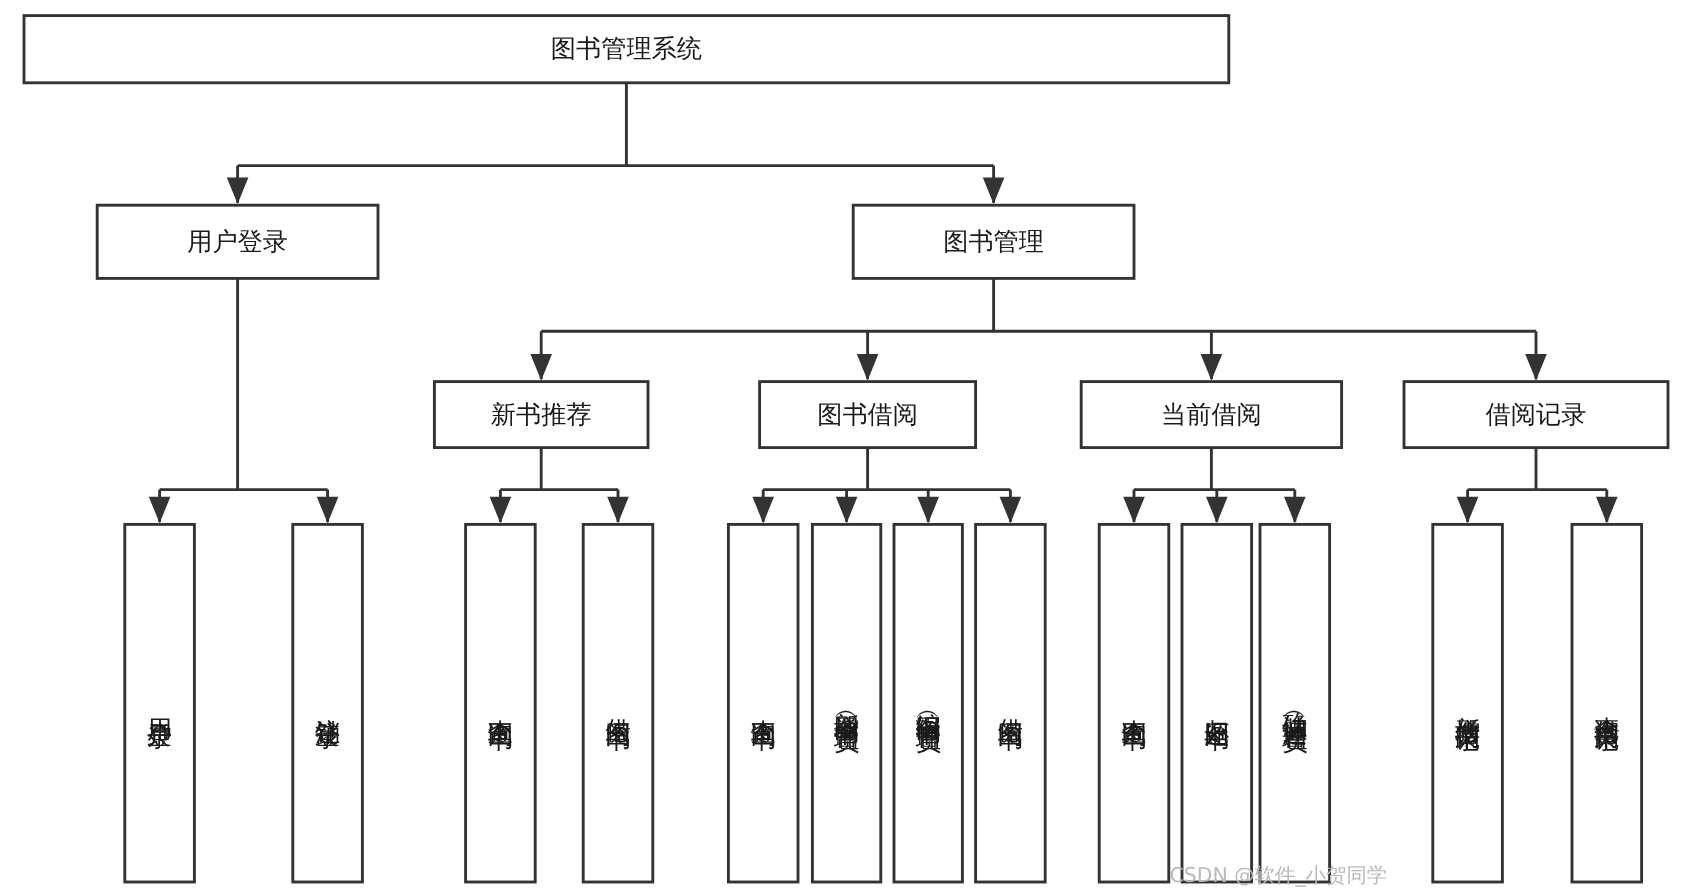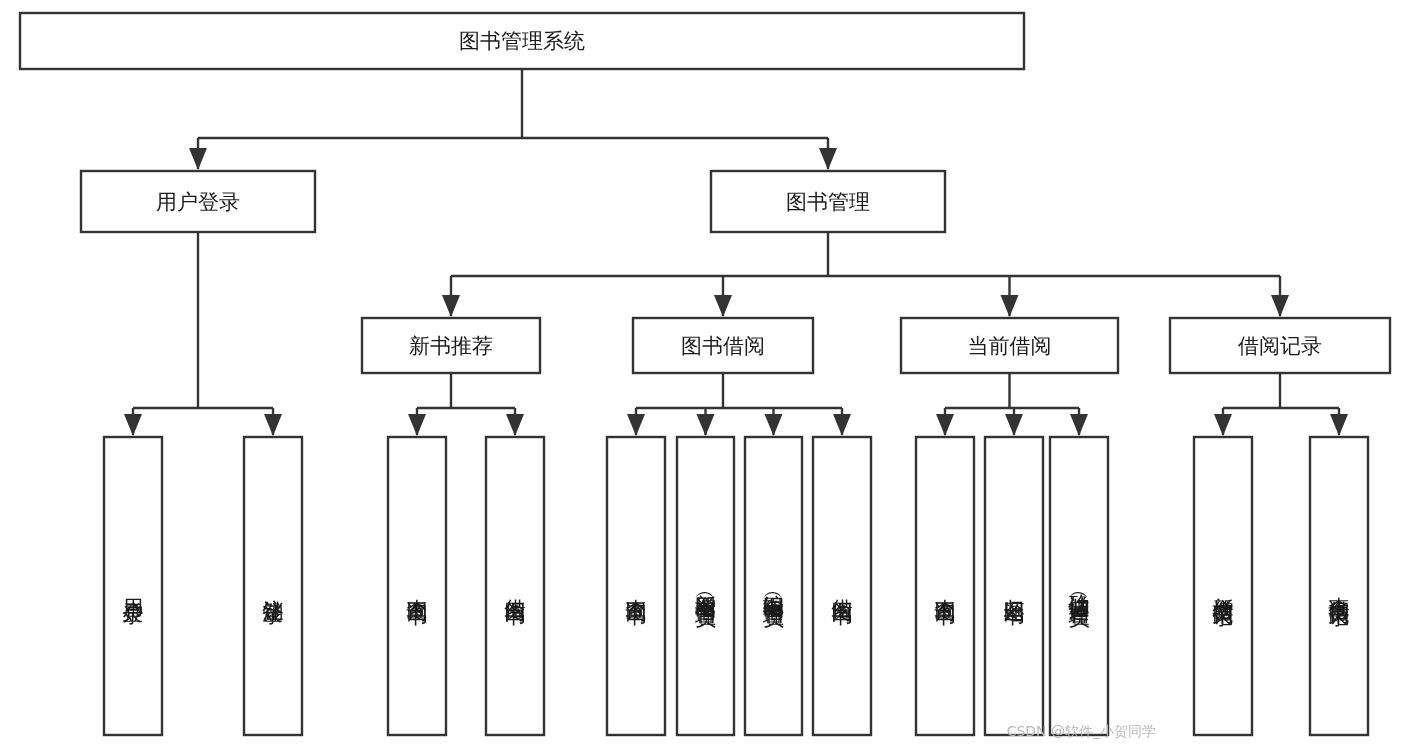--- a/index.html
+++ b/index.html
@@ -60,21 +60,21 @@
     text-align: center;
     letter-spacing: 2px;
     white-space: nowrap;
     pointer-events: none;
   }
   .watermark {
     position: absolute;
     right: 12px;
     bottom: 6px;
     font-family: "DejaVu Sans", "Liberation Sans", sans-serif;
-    font-size: 14px;
+    font-size: 17px;
     color: #b9b9b9;
     white-space: nowrap;
   }
 </style>
 </head>
 <body>
 
 <div id="diagram-root">
 
   <svg id="tree-svg" viewBox="0 0 1405 747" preserveAspectRatio="none" aria-hidden="true">

